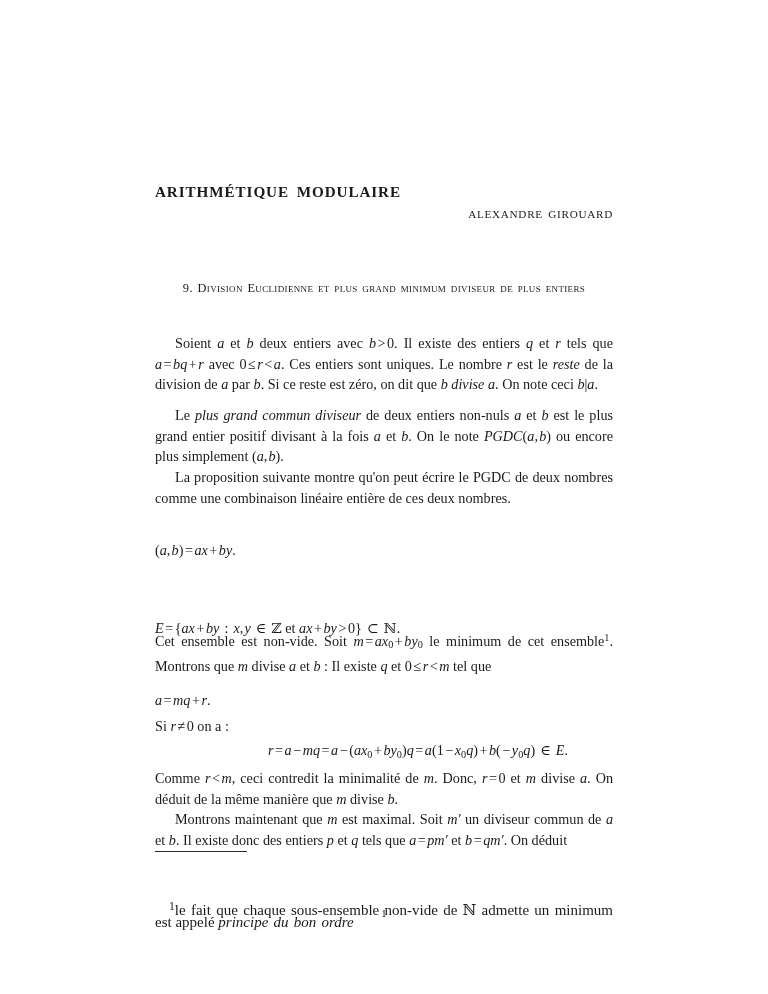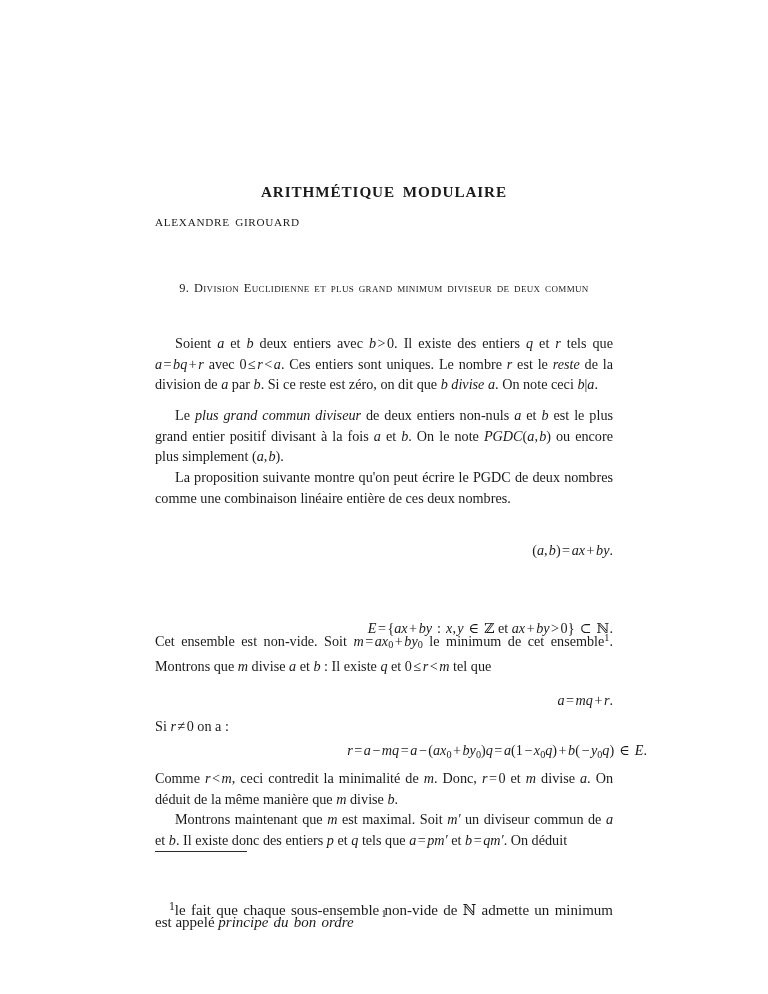--- a/index.html
+++ b/index.html
@@ -22,29 +22,29 @@
     height: 994px;
   }
   .block {
     position: absolute;
     left: 155px;
     width: 458px;
   }
   
   .doc-title {
     top: 183px;
-    text-align: center;
+    text-align: left;
     font-weight: bold;
     font-size: 15.2px;
     letter-spacing: 0.9px;
     word-spacing: 3px;
   }
   .doc-author {
-    top: 216px;
-    text-align: left;
+    top: 208px;
+    text-align: right;
     font-size: 11.2px;
     letter-spacing: 0.7px;
     word-spacing: 2px;
   }
   
   .section-heading {
     top: 278px;
     text-align: center;
     font-size: 12.4px;
     line-height: 20px;
@@ -56,26 +56,26 @@
   .para {
     text-align: justify;
     font-size: 14.2px;
     line-height: 20.6px;
     text-indent: 20px;
   }
   .para.noindent { text-indent: 0; }
 
   
   .display {
-    text-align: right;
+    text-align: left;
     font-size: 14.2px;
     line-height: 20.6px;
   }
   .display.left-ind {
-    text-align: right;
+    text-align: center;
     padding-left: 34px;
   }
 
   
   .mi {
     font-family: "Liberation Serif", "DejaVu Serif", serif;
     font-style: italic;
   }
   .mn, .mo {
     font-style: normal;
@@ -133,21 +133,21 @@
 
 <div class="page">
 
   <div class="block doc-title">ARITHMÉTIQUE MODULAIRE</div>
 
   <div class="block doc-author">ALEXANDRE GIROUARD</div>
 
   <div class="block section-heading">
     <span>9.</span>
     <span>Division Euclidienne et plus grand minimum diviseur de</span>
-    <span>deux commun</span>
+    <span>plus entiers</span>
   </div>
 
   <div class="block para" style="top:333px">
     Soient <span class="mi">a</span> et <span class="mi">b</span> deux entiers avec
     <span class="mi">b</span><span class="mo">&gt;</span><span class="mn">0</span>. Il existe des entiers
     <span class="mi">q</span> et <span class="mi">r</span> tels que
     <span class="mi">a</span><span class="mo">=</span><span class="mi">bq</span><span class="mo">+</span><span class="mi">r</span>
     avec <span class="mn">0</span><span class="mo">≤</span><span class="mi">r</span><span class="mo">&lt;</span><span class="mi">a</span>.
     Ces entiers sont uniques. Le nombre <span class="mi">r</span> est le <span class="emph">reste</span>
     de la division de <span class="mi">a</span> par <span class="mi">b</span>. Si ce reste est zéro, on dit que

